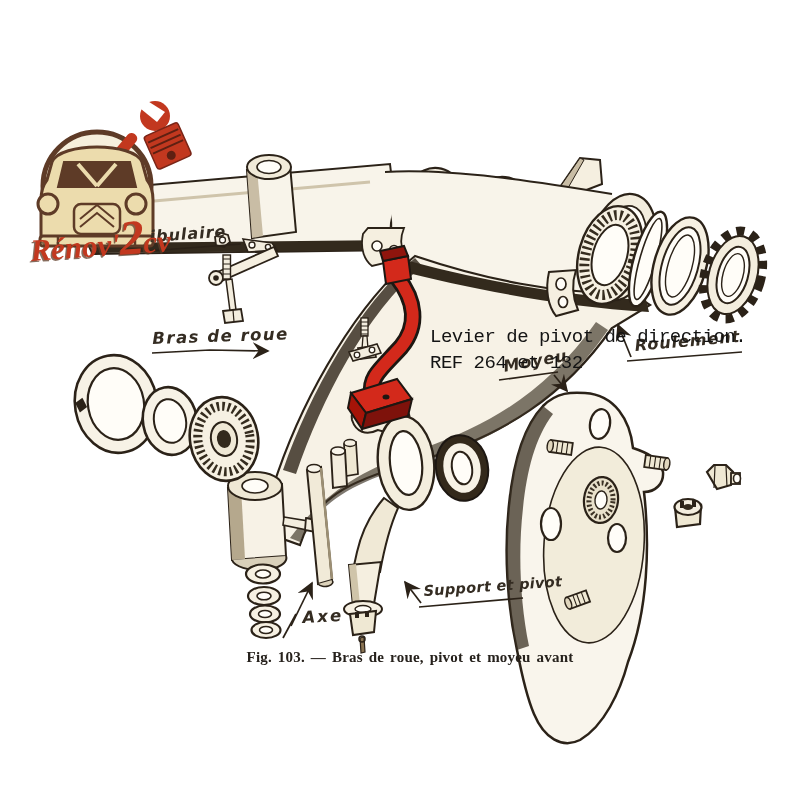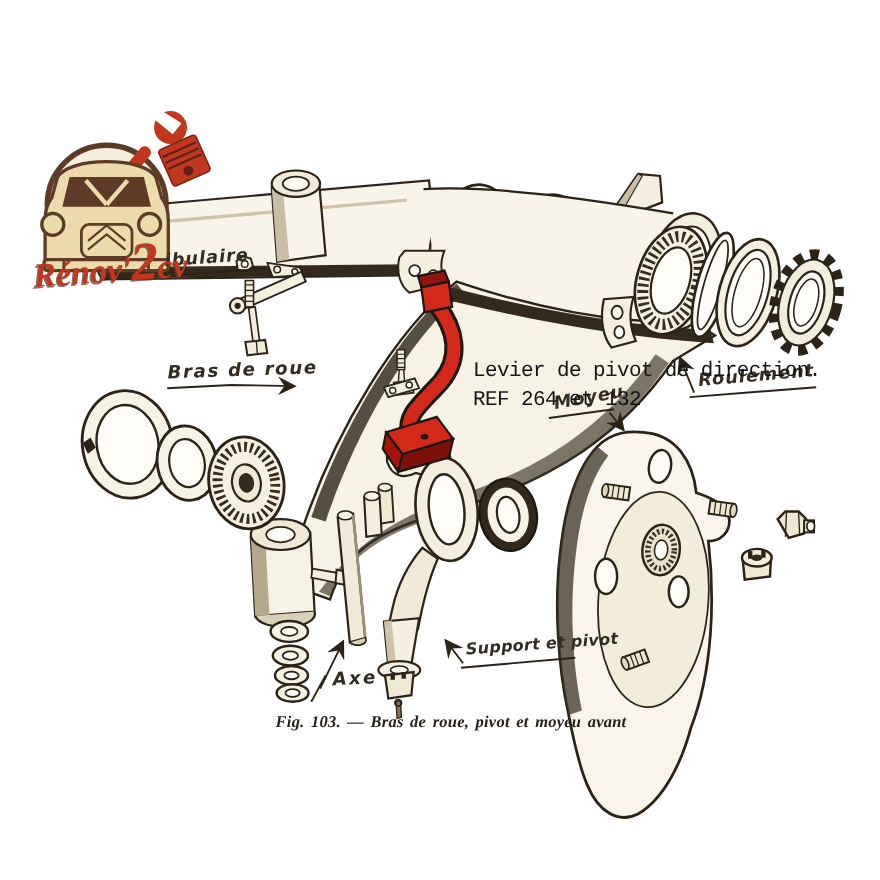--- a/index.html
+++ b/index.html
@@ -13,21 +13,21 @@
   .lbl-bras{left:152px;top:329px;font-size:16.5px;letter-spacing:1.5px;transform:rotate(-2deg);}
   .lbl-roulement{left:634px;top:336px;font-size:16px;letter-spacing:1px;transform:rotate(-5deg);}
   .lbl-moyeu{left:502px;top:357px;font-size:16px;letter-spacing:1px;transform:rotate(-10deg);}
   .lbl-support{left:423px;top:583px;font-size:14.5px;letter-spacing:.3px;transform:rotate(-4deg);}
   .lbl-axe{left:302px;top:608px;font-size:16.5px;letter-spacing:2px;transform:rotate(-3deg);}
   
   .annotation{position:absolute;left:430px;top:324px;font-family:Liberation Mono, monospace;
               font-size:19px;letter-spacing:-.5px;line-height:26px;color:#141414;}
   
   .caption{position:absolute;left:140px;top:649px;width:540px;text-align:center;
-           font-family:"Liberation Serif",serif;font-style:italic;font-weight:bold;
+           font-family:"Liberation Serif",serif;font-weight:bold;
            font-size:15px;letter-spacing:.2px;word-spacing:2px;color:#26211c;}
   
   .logo-text{position:absolute;left:28px;top:216px;transform:rotate(-4deg);transform-origin:left top;
              font-family:"Liberation Serif",serif;font-style:italic;font-weight:bold;
              color:var(--logo-red,#c2381f);text-shadow:-1.5px 1.5px 0 rgba(94,59,39,.75);white-space:nowrap;}
   .logo-text .p1{font-size:31px;}
   .logo-text .p2{font-size:49px;letter-spacing:-1px;}
   .logo-text .p3{font-size:31px;}
 </style>
 </head>

